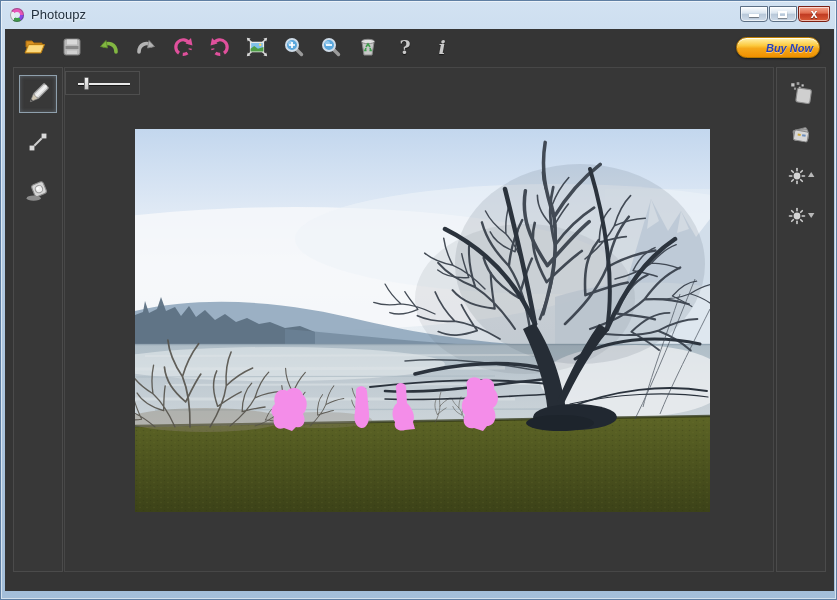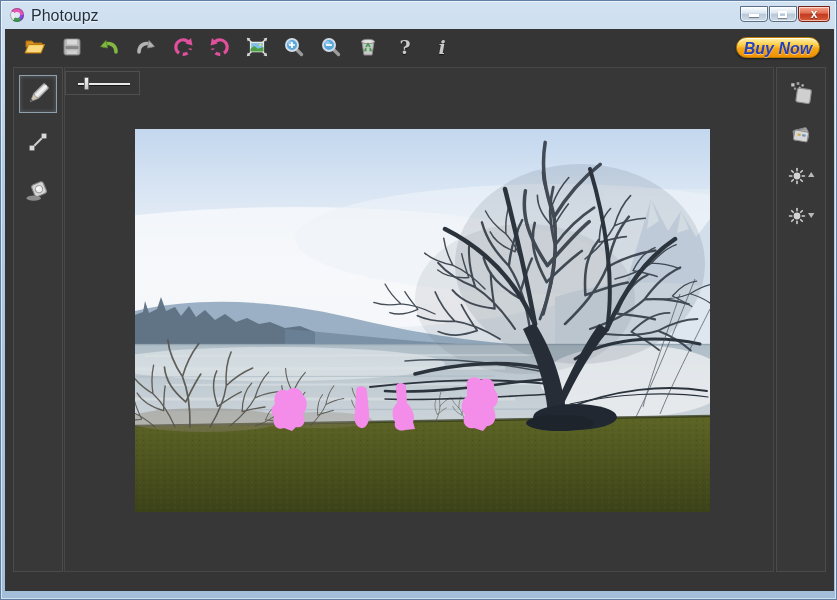--- a/index.html
+++ b/index.html
@@ -7,21 +7,21 @@
   .window{position:relative;width:837px;height:600px;overflow:hidden;
     background:linear-gradient(#d2e2f2,#b3cbe3 30%,#a3bed9);
     border:1px solid #5f7fa3;box-shadow:inset 0 0 0 1px rgba(255,255,255,.55);}
   
   .titlebar{position:absolute;left:0;top:0;width:100%;height:28px;}
   .app-logo{position:absolute;left:9px;top:7px;width:14px;height:14px;border-radius:50%;
     background:conic-gradient(#e655b8 0 25%,#8a46e8 25% 40%,#3f9c4c 40% 60%,#e9edf2 60% 85%,#e655b8 85%);
     box-shadow:inset 0 0 0 1px rgba(60,60,70,.4);}
   .app-logo::after{content:"";position:absolute;left:4px;top:4px;width:6px;height:6px;border-radius:50%;
     background:#dfe9f4;}
-  .title-text{position:absolute;left:30px;top:6px;font-size:16px;color:#22303e;
+  .title-text{position:absolute;left:30px;top:6px;font-size:13px;color:#22303e;
     text-shadow:0 1px 2px rgba(255,255,255,.9);}
   .win-controls{position:absolute;right:6px;top:5px;display:flex;}
   .win-btn{width:28px;height:16px;margin-left:1px;border:1px solid #5c6f85;
     border-radius:0 0 4px 4px;position:relative;
     background:linear-gradient(#fdfeff,#d9e4ef 45%,#b7c7d8 50%,#cfdcea);
     box-shadow:inset 0 0 0 1px rgba(255,255,255,.6);}
   .win-btn.close{width:32px;border-color:#7c2014;
     background:linear-gradient(#f4a58e,#e06a4c 45%,#c03a22 50%,#d95b37);}
   .glyph-min{position:absolute;left:8px;bottom:4px;width:10px;height:3px;background:#fff;
     box-shadow:0 1px 1px rgba(0,0,0,.45);}
@@ -36,21 +36,21 @@
     padding-left:18px;}
   .tb-btn{width:24px;height:26px;margin-right:13px;display:flex;align-items:center;justify-content:center;
     background:transparent;border:none;padding:0;cursor:pointer;}
   .tb-glyph{font-family:"DejaVu Serif",serif;font-size:19px;font-weight:bold;color:#c9c9c9;
     text-shadow:0 1px 1px rgba(0,0,0,.6);line-height:1;}
   .tb-glyph.italic{font-style:italic;}
   .buy-now{margin-left:auto;margin-right:14px;width:84px;height:21px;border-radius:11px;
     border:1px solid #b97a00;cursor:pointer;position:relative;
     background:linear-gradient(#fff3ae,#fcc93e 40%,#f5a81a 55%,#f09000);
     box-shadow:0 1px 2px rgba(0,0,0,.5), inset 0 1px 0 rgba(255,255,255,.8);}
-  .buy-now span{display:block;width:100%;text-align:center;font-size:16px;font-weight:bold;font-style:italic;
+  .buy-now span{display:block;width:100%;text-align:right;font-size:11px;font-weight:bold;font-style:italic;
     color:#2742b8;line-height:19px;text-shadow:0 1px 0 rgba(255,255,255,.45);}
   
   .left-panel{position:absolute;left:8px;top:38px;width:50px;height:505px;background:#383838;
     border:1px solid #4b4b4b;}
   .tool-btn{width:38px;height:38px;margin:7px auto 0 auto;display:flex;align-items:center;justify-content:center;
     border:1px solid transparent;background:transparent;padding:0;cursor:pointer;}
   .tool-btn.selected{border:1px solid #8fa0ad;box-shadow:inset 0 0 4px rgba(160,180,200,.35);}
   .tool-btn + .tool-btn{margin-top:10px;}
   .right-panel{position:absolute;left:771px;top:38px;width:50px;height:505px;background:#383838;
     border:1px solid #4b4b4b;}

